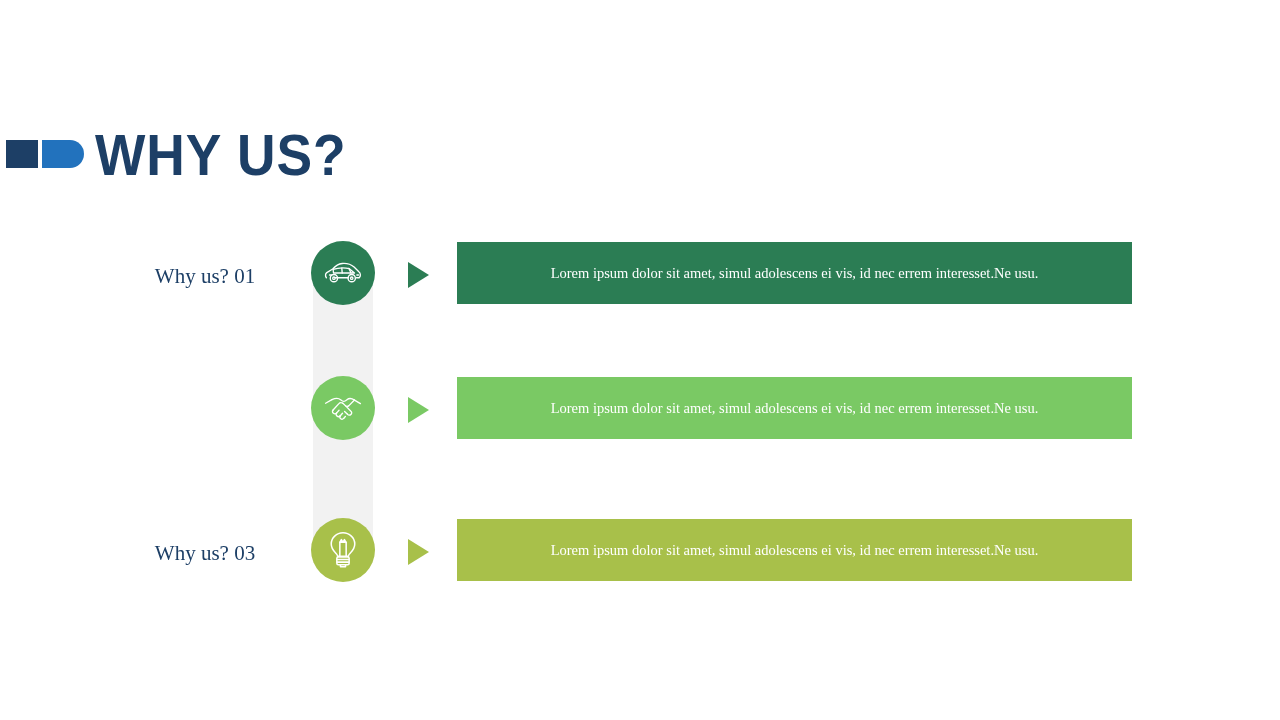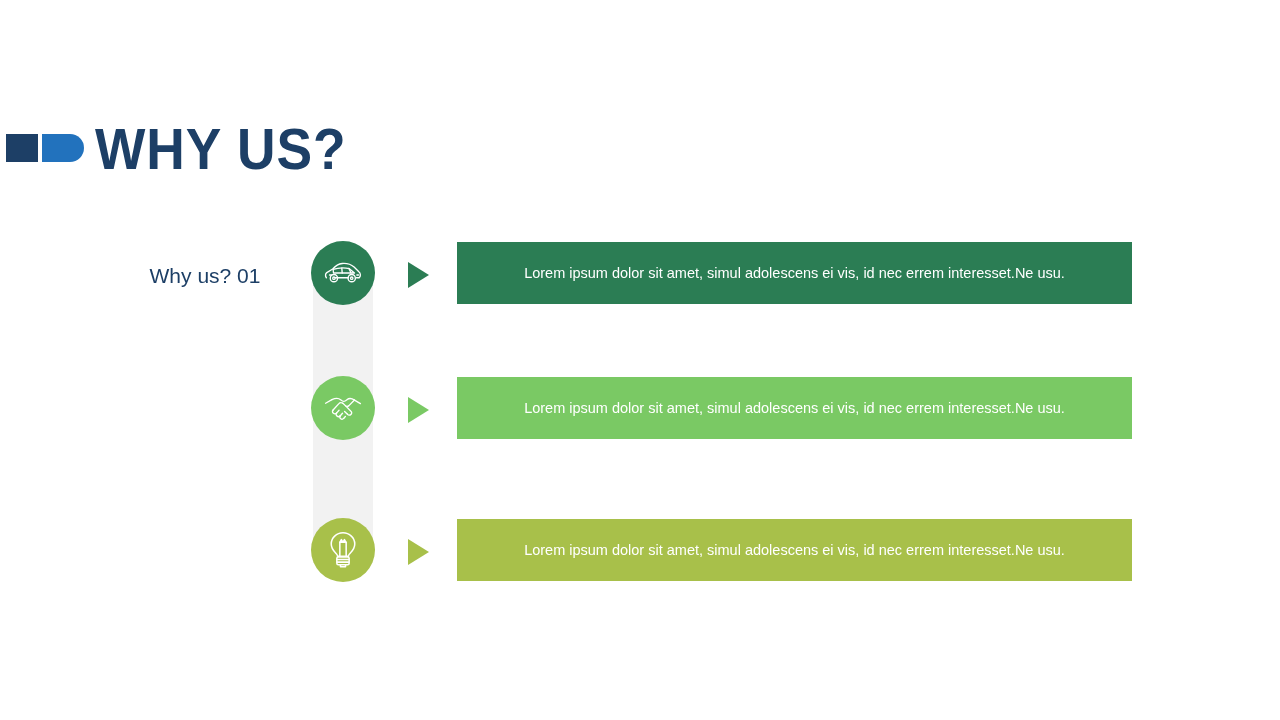--- a/index.html
+++ b/index.html
@@ -14,21 +14,21 @@
     position: relative;
     overflow: hidden;
     font-family: "Liberation Sans", sans-serif;
     -webkit-font-smoothing: antialiased;
   }
 
   
   #slide-header {
     position: absolute;
     left: 0;
-    top: 111px;
+    top: 117px;
     width: 100%;
     height: 80px;
   }
   #title-marker {
     position: absolute;
     left: 6px;
     top: 23px;
     width: 72px;
     height: 28px;
   }
@@ -83,20 +83,21 @@
     height: 338px;
     background: #f2f2f2;
     border-radius: 30px;
   }
 
   .reason-row {
     position: absolute;
     left: 0;
     width: 1280px;
     height: 68px;
+    font-family: Liberation Serif, serif;
   }
 
   .reason-label {
     position: absolute;
     left: 120px;
     width: 170px;
     text-align: center;
     font-size: 21px;
     line-height: 68px;
     color: #1d3f66;
@@ -209,20 +210,21 @@
         </svg>
       </span>
     </div>
     <div class="reason-arrow" style="color:#7ac964;"></div>
     <div class="reason-bar" style="background:#7ac964;">
       <span class="reason-bar-text">Lorem ipsum dolor sit amet, simul adolescens ei vis, id nec errem interesset.Ne usu.</span>
     </div>
   </div>
 
   <div class="reason-row" style="top:519px;">
+    <div class="reason-label">Why us? 03</div>
     <div class="reason-icon-circle" style="background:#a8c04a;">
       <span>
         <svg width="32" height="38" viewBox="0 0 34 42" fill="none" stroke="#ffffff" stroke-width="1.7" stroke-linecap="round" stroke-linejoin="round">
           <path d="M17 2 C9.8 2 4 7.6 4 14.4 C4 18.9 6.3 21.6 8.6 24 C10.2 25.6 11 26.6 11.3 28 L22.7 28 C23 26.6 23.8 25.6 25.4 24 C27.7 21.6 30 18.9 30 14.4 C30 7.6 24.2 2 17 2 Z"></path>
           <path d="M13.5 28 L13.5 12.5 L20.5 12.5 L20.5 28"></path>
           <path d="M13.5 12.5 L15.2 9.5 L16.9 12.5 L18.6 9.5 L20.3 12.5"></path>
           <rect x="10.2" y="28.6" width="13.6" height="8.6" rx="1.6"></rect>
           <path d="M10.5 31.6 L23.5 31.6"></path>
           <path d="M10.5 34.4 L23.5 34.4"></path>
           <path d="M14.2 37.4 L14.2 39.4 L19.8 39.4 L19.8 37.4"></path>

